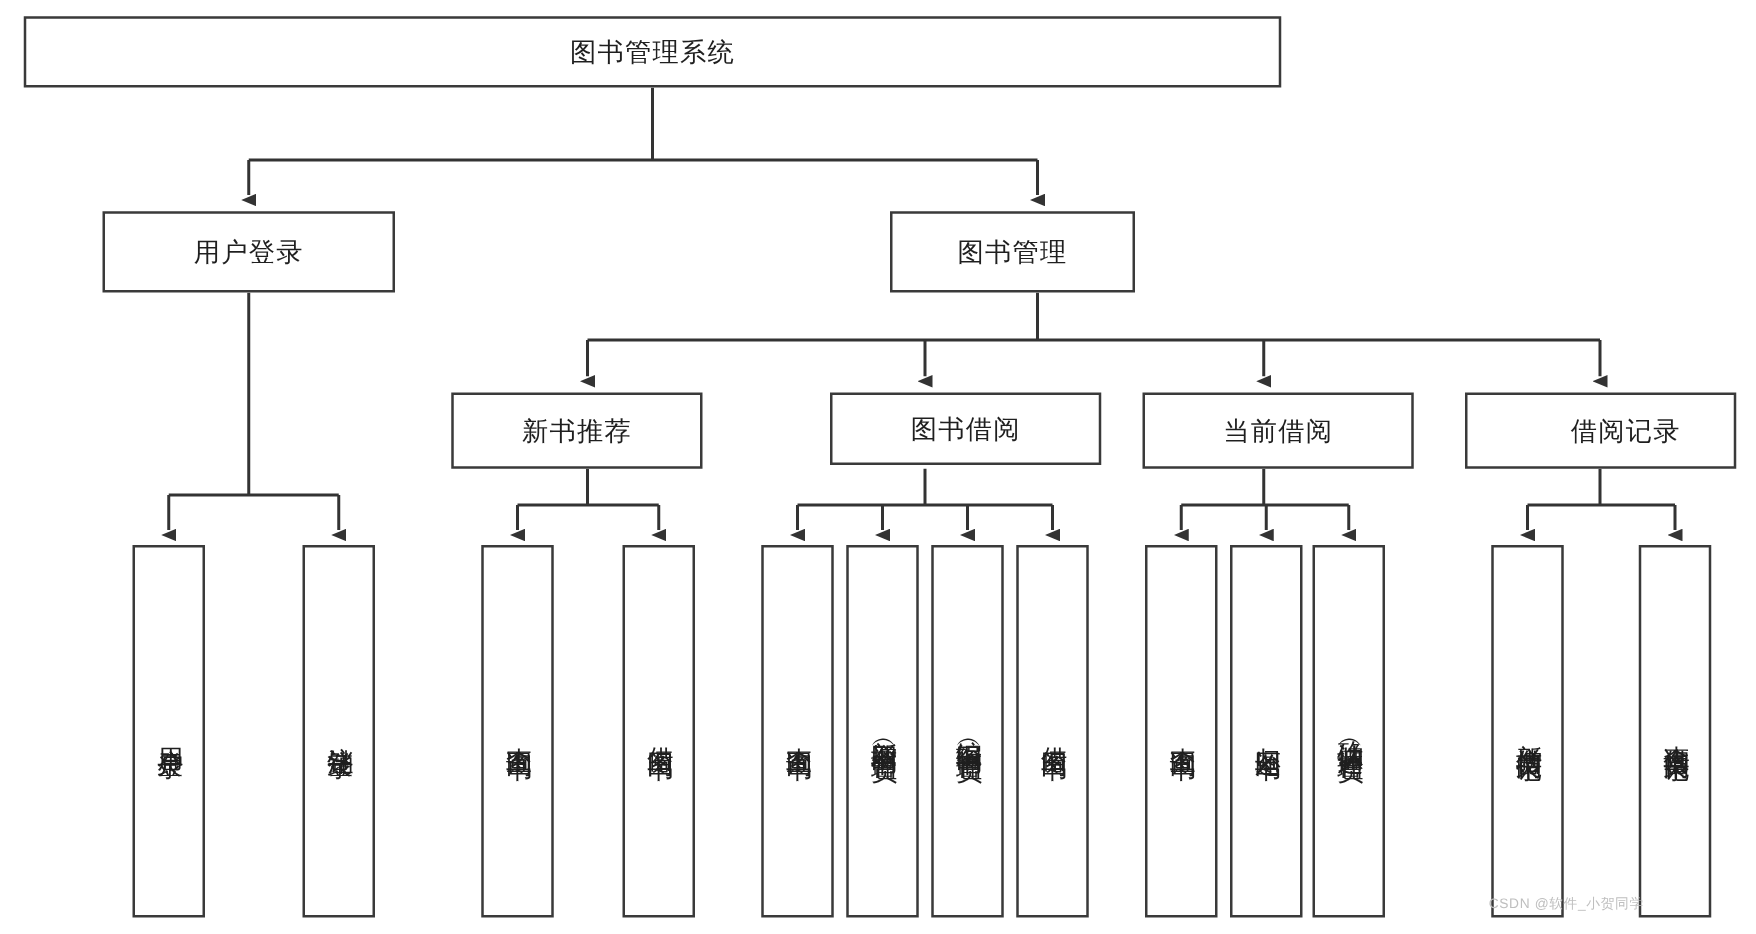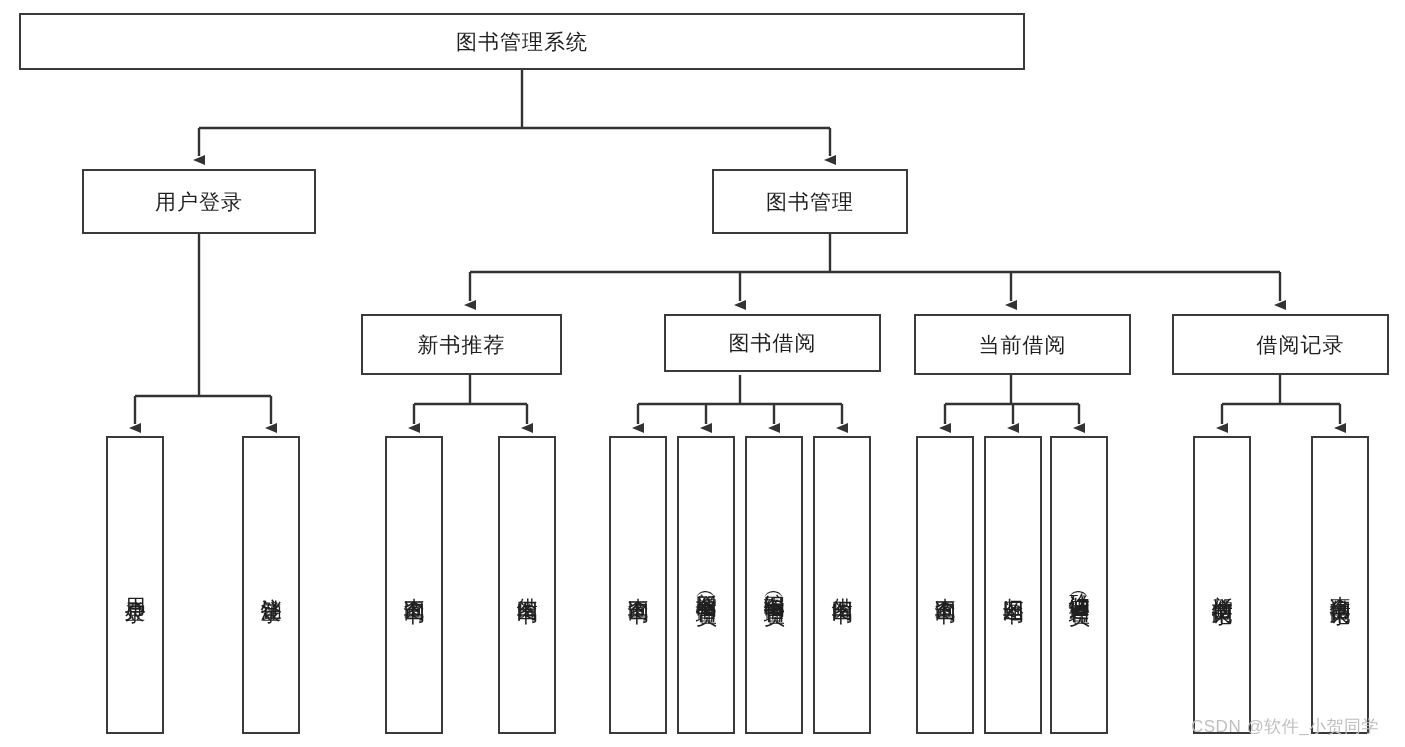--- a/index.html
+++ b/index.html
@@ -51,21 +51,21 @@
   .node.leaf .vtext {
     writing-mode: vertical-rl;
     text-orientation: upright;
     line-height: 1.08;
     letter-spacing: 2px;
     white-space: nowrap;
     display: block;
   }
   .watermark {
     position: absolute;
-    font-size: 17px;
+    font-size: 11px;
     color: #bfbfbf;
     letter-spacing: 0.5px;
     white-space: nowrap;
     user-select: none;
   }
 </style>
 </head>
 <body>
 
 <div id="canvas">

